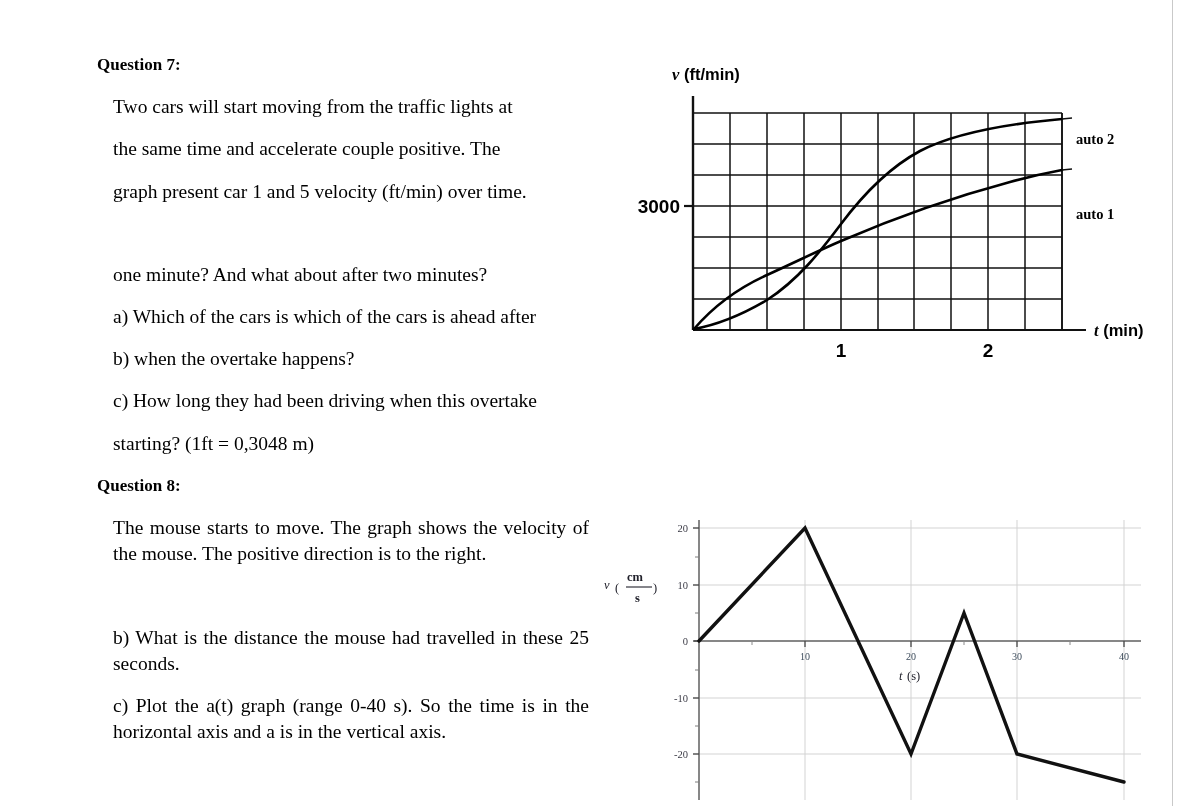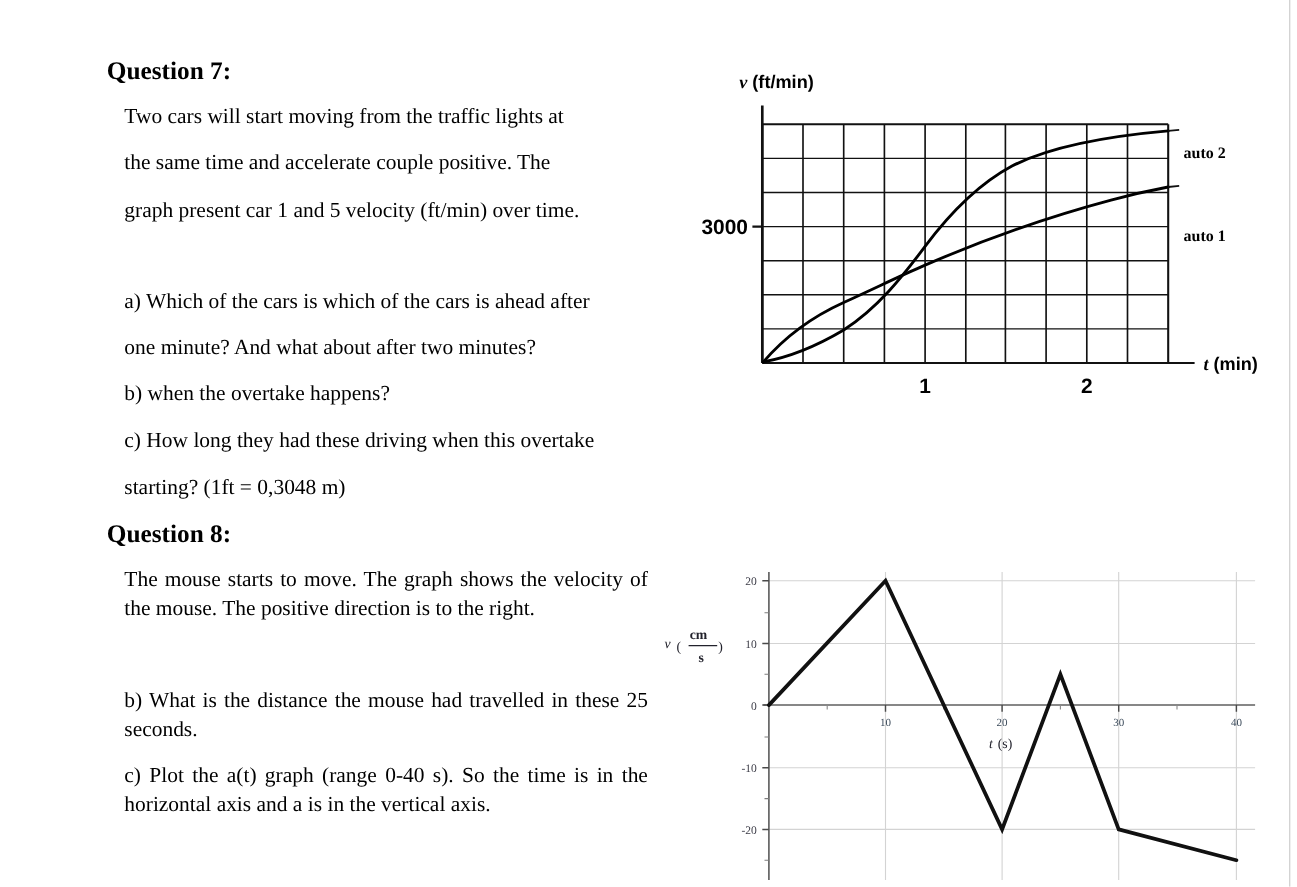--- a/index.html
+++ b/index.html
@@ -27,21 +27,21 @@
   
   .qblock {
     position: absolute;
     font-family: "Liberation Serif", "DejaVu Serif", serif;
     font-size: 19.5px;
     line-height: 26.2px;
     color: #000;
   }
   .qblock .qtitle {
     font-weight: bold;
-    font-size: 23px;
+    font-size: 17px;
     margin: 0 0 0 0;
   }
   .qblock p { margin: 16px; }
   .qblock .gap { height: 25px; }
 
   #q7-text { left: 97px; top: 52px; width: 540px; }
   #q8-text { left: 97px; top: 473px; width: 508px; text-align: justify; }
   #q8-text .jpar { text-align: justify; text-align-last: left; }
 
   
@@ -87,24 +87,24 @@
 <body>
 
 <div class="page-edge right"></div>
 
 <div class="qblock" id="q7-text">
   <p class="qtitle">Question 7:</p>
   <p>Two cars will start moving from the traffic lights at</p>
   <p>the same time and accelerate couple positive. The</p>
   <p>graph present car 1 and 5 velocity (ft/min) over time.</p>
   <div class="gap"></div>
+  <p>one minute? And what about after two minutes?</p>
   <p>a) Which of the cars is which of the cars is ahead after</p>
-  <p>one minute? And what about after two minutes?</p>
   <p>b) when the overtake happens?</p>
-  <p>c) How long they had these driving when this overtake</p>
+  <p>c) How long they had been driving when this overtake</p>
   <p>starting? (1ft = 0,3048 m)</p>
 </div>
 
 <div class="qblock" id="q8-text">
   <p class="qtitle">Question 8:</p>
   <p class="jpar">The mouse starts to move. The graph shows the velocity of the mouse. The positive direction is to the right.</p>
   <div class="gap"></div>
   <p class="jpar">b) What is the distance the mouse had travelled in these 25 seconds.</p>
   <p class="jpar">c) Plot the a(t) graph (range 0-40 s). So the time is in the horizontal axis and a is in the vertical axis.</p>
 </div>

